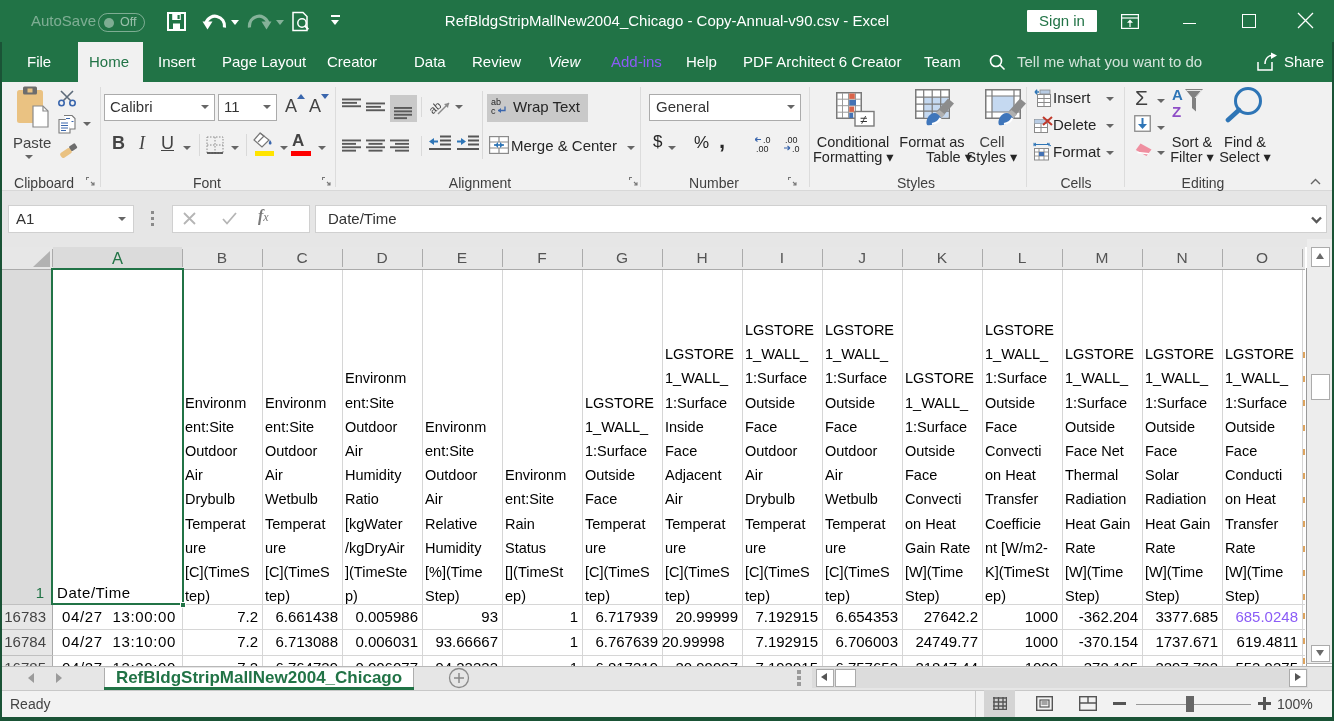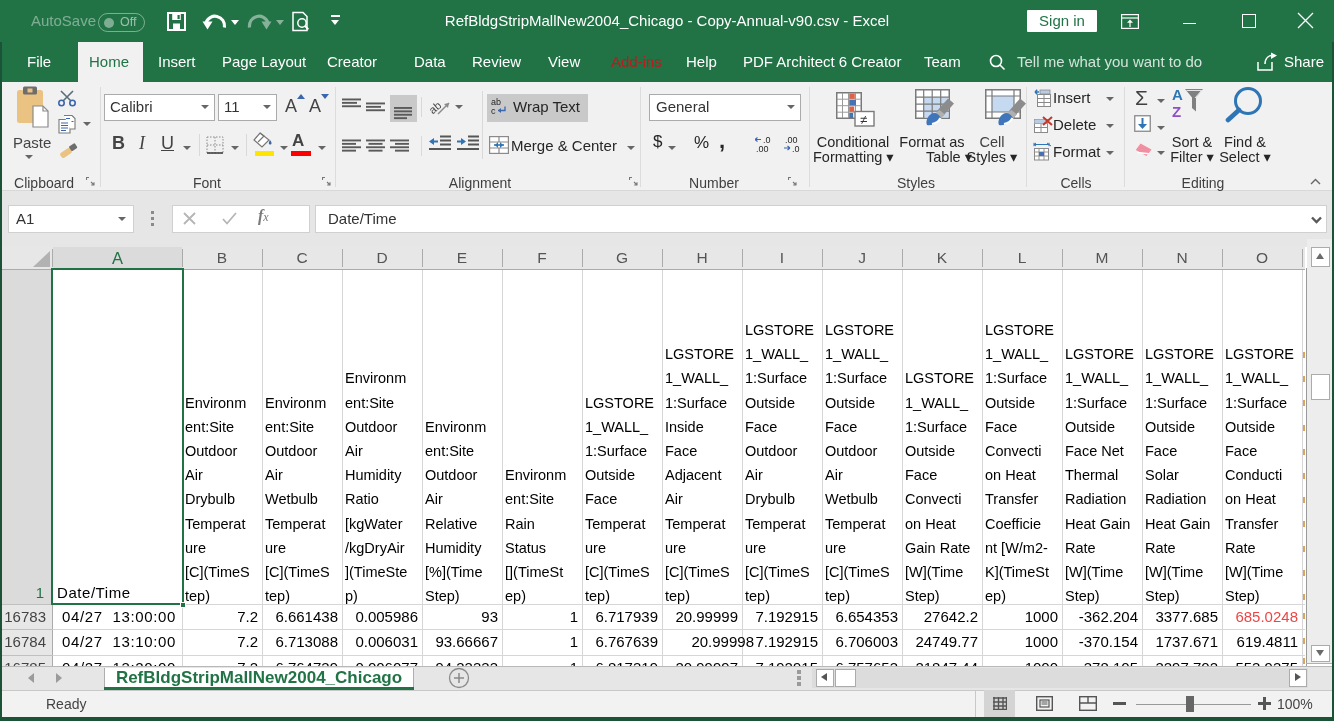--- a/index.html
+++ b/index.html
@@ -51,22 +51,22 @@
 </svg>
 <div class="abs" style="left:0;top:42px;width:1334px;height:40px;background:#217346;"></div>
 <div class="abs" style="left:78px;top:42px;width:65px;height:40px;background:#f1f1f1;"></div>
 <div class="abs tabtxt" style="left:27px;top:42px;color:#fff;">File</div>
 <div class="abs tabtxt" style="left:89px;top:42px;color:#217346;">Home</div>
 <div class="abs tabtxt" style="left:158px;top:42px;color:#fff;">Insert</div>
 <div class="abs tabtxt" style="left:222px;top:42px;color:#fff;">Page Layout</div>
 <div class="abs tabtxt" style="left:327px;top:42px;color:#fff;">Creator</div>
 <div class="abs tabtxt" style="left:414px;top:42px;color:#fff;">Data</div>
 <div class="abs tabtxt" style="left:472px;top:42px;color:#fff;">Review</div>
-<div class="abs tabtxt" style="left:548px;top:42px;color:#fff;">View</div>
-<div class="abs tabtxt" style="left:611px;top:42px;color:#b91c1c;">Add-ins</div>
+<div class="abs tabtxt" style="left:548px;top:42px;color:#fff;font-style:italic;">View</div>
+<div class="abs tabtxt" style="left:611px;top:42px;color:#8b5cf6;">Add-ins</div>
 <div class="abs tabtxt" style="left:686px;top:42px;color:#fff;">Help</div>
 <div class="abs tabtxt" style="left:743px;top:42px;color:#fff;">PDF Architect 6 Creator</div>
 <div class="abs tabtxt" style="left:924px;top:42px;color:#fff;">Team</div>
 <svg class="abs" style="left:988px;top:53px;" width="18" height="18" viewBox="0 0 18 18">
 <circle cx="8" cy="8" r="5.5" fill="none" stroke="#fff" stroke-width="1.6"></circle>
 <path d="M12 12 l4.5 4.5" stroke="#fff" stroke-width="1.6"></path>
 </svg>
 <div class="abs tabtxt" style="left:1017px;top:42px;color:rgba(255,255,255,0.8);">Tell me what you want to do</div>
 <svg class="abs" style="left:1257px;top:52px;" width="22" height="20" viewBox="0 0 22 20">
 <path d="M1 10 v8 h14 v-8" fill="none" stroke="#fff" stroke-width="1.5"></path>
@@ -442,29 +442,29 @@
 <div class="abs" style="left:422px;top:608.2px;width:76px;text-align:right;font-size:15px;color:#000;">93</div>
 <div class="abs" style="left:502px;top:608.2px;width:76px;text-align:right;font-size:15px;color:#000;">1</div>
 <div class="abs" style="left:582px;top:608.2px;width:76px;text-align:right;font-size:15px;color:#000;">6.717939</div>
 <div class="abs" style="left:662px;top:608.2px;width:76px;text-align:right;font-size:15px;color:#000;">20.99999</div>
 <div class="abs" style="left:742px;top:608.2px;width:76px;text-align:right;font-size:15px;color:#000;">7.192915</div>
 <div class="abs" style="left:822px;top:608.2px;width:76px;text-align:right;font-size:15px;color:#000;">6.654353</div>
 <div class="abs" style="left:902px;top:608.2px;width:76px;text-align:right;font-size:15px;color:#000;">27642.2</div>
 <div class="abs" style="left:982px;top:608.2px;width:76px;text-align:right;font-size:15px;color:#000;">1000</div>
 <div class="abs" style="left:1062px;top:608.2px;width:76px;text-align:right;font-size:15px;color:#000;">-362.204</div>
 <div class="abs" style="left:1142px;top:608.2px;width:76px;text-align:right;font-size:15px;color:#000;">3377.685</div>
-<div class="abs" style="left:1222px;top:608.2px;width:76px;text-align:right;font-size:15px;color:#ef4444;">685.0248</div>
+<div class="abs" style="left:1222px;top:608.2px;width:76px;text-align:right;font-size:15px;color:#8b5cf6;">685.0248</div>
 <div class="abs" style="left:62px;top:633.4px;font-size:15px;letter-spacing:0.65px;color:#000;white-space:pre;">04/27  13:10:00</div>
 <div class="abs" style="left:182px;top:633.4px;width:76px;text-align:right;font-size:15px;color:#000;">7.2</div>
 <div class="abs" style="left:262px;top:633.4px;width:76px;text-align:right;font-size:15px;color:#000;">6.713088</div>
 <div class="abs" style="left:342px;top:633.4px;width:76px;text-align:right;font-size:15px;color:#000;">0.006031</div>
 <div class="abs" style="left:422px;top:633.4px;width:76px;text-align:right;font-size:15px;color:#000;">93.66667</div>
 <div class="abs" style="left:502px;top:633.4px;width:76px;text-align:right;font-size:15px;color:#000;">1</div>
 <div class="abs" style="left:582px;top:633.4px;width:76px;text-align:right;font-size:15px;color:#000;">6.767639</div>
-<div class="abs" style="left:662px;top:633.4px;width:76px;text-align:right;font-size:15px;color:#000;margin-left:16px;">20.99998</div>
+<div class="abs" style="left:662px;top:633.4px;width:76px;font-size:15px;color:#000;">20.99998</div>
 <div class="abs" style="left:742px;top:633.4px;width:76px;text-align:right;font-size:15px;color:#000;">7.192915</div>
 <div class="abs" style="left:822px;top:633.4px;width:76px;text-align:right;font-size:15px;color:#000;">6.706003</div>
 <div class="abs" style="left:902px;top:633.4px;width:76px;text-align:right;font-size:15px;color:#000;">24749.77</div>
 <div class="abs" style="left:982px;top:633.4px;width:76px;text-align:right;font-size:15px;color:#000;">1000</div>
 <div class="abs" style="left:1062px;top:633.4px;width:76px;text-align:right;font-size:15px;color:#000;">-370.154</div>
 <div class="abs" style="left:1142px;top:633.4px;width:76px;text-align:right;font-size:15px;color:#000;">1737.671</div>
 <div class="abs" style="left:1222px;top:633.4px;width:76px;text-align:right;font-size:15px;color:#000;">619.4811</div>
 <div class="abs" style="left:62px;top:658.6px;font-size:15px;letter-spacing:0.65px;color:#000;white-space:pre;">04/27  13:20:00</div>
 <div class="abs" style="left:182px;top:658.6px;width:76px;text-align:right;font-size:15px;color:#000;">7.2</div>
 <div class="abs" style="left:262px;top:658.6px;width:76px;text-align:right;font-size:15px;color:#000;">6.764739</div>
@@ -514,21 +514,21 @@
 <div class="abs" style="left:797px;top:670px;width:4px;height:4px;background:#9a9a9a;"></div>
 <div class="abs" style="left:797px;top:676px;width:4px;height:4px;background:#9a9a9a;"></div>
 <div class="abs" style="left:797px;top:682px;width:4px;height:4px;background:#9a9a9a;"></div>
 <div class="abs" style="left:812px;top:668px;width:496px;height:20px;background:#dcdcdc;"></div>
 <div class="abs" style="left:816px;top:668.5px;width:18px;height:18px;background:#fff;border:1px solid #ababab;"></div>
 <div class="abs" style="left:821px;top:673px;width:0;height:0;border-top:4.5px solid transparent;border-bottom:4.5px solid transparent;border-right:6px solid #555;"></div>
 <div class="abs" style="left:835px;top:668.5px;width:21px;height:18px;background:#fff;border:1px solid #ababab;"></div>
 <div class="abs" style="left:1289px;top:668.5px;width:18px;height:18px;background:#fff;border:1px solid #ababab;"></div>
 <div class="abs" style="left:1295px;top:673px;width:0;height:0;border-top:4.5px solid transparent;border-bottom:4.5px solid transparent;border-left:6px solid #555;"></div>
 <div class="abs" style="left:0;top:690px;width:1334px;height:27px;background:#f2f2f2;border-top:1px solid #c8c8c8;"></div>
-<div class="abs" style="left:10px;top:696px;font-size:14px;color:#444;margin-left:36px;">Ready</div>
+<div class="abs" style="left:10px;top:696px;font-size:14px;color:#444;">Ready</div>
 <div class="abs" style="left:975px;top:690px;width:1px;height:27px;background:#c8c8c8;"></div>
 <div class="abs" style="left:984px;top:690px;width:31px;height:27px;background:#d4d4d4;"></div>
 <svg class="abs" style="left:993px;top:697px;" width="14" height="13" viewBox="0 0 14 13">
 <path d="M0 1 h14 M0 5 h14 M0 9 h14 M0 12.5 h14 M1 0 v13 M5.5 0 v13 M10 0 v13 M13.5 0 v13" stroke="#555" stroke-width="1.4"></path>
 </svg>
 <svg class="abs" style="left:1036px;top:696px;" width="17" height="15" viewBox="0 0 17 15">
 <rect x="0.7" y="0.7" width="15.6" height="13.6" fill="none" stroke="#555" stroke-width="1.4"></rect>
 <rect x="4" y="4" width="9" height="7" fill="none" stroke="#555" stroke-width="1.2"></rect>
 <path d="M5.5 6 h6 M5.5 8 h6" stroke="#555" stroke-width="1"></path>
 </svg>

